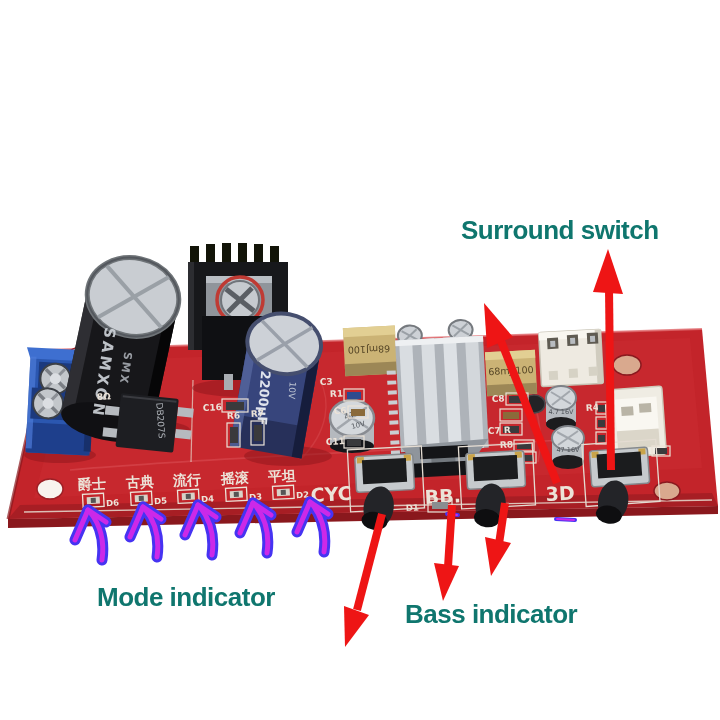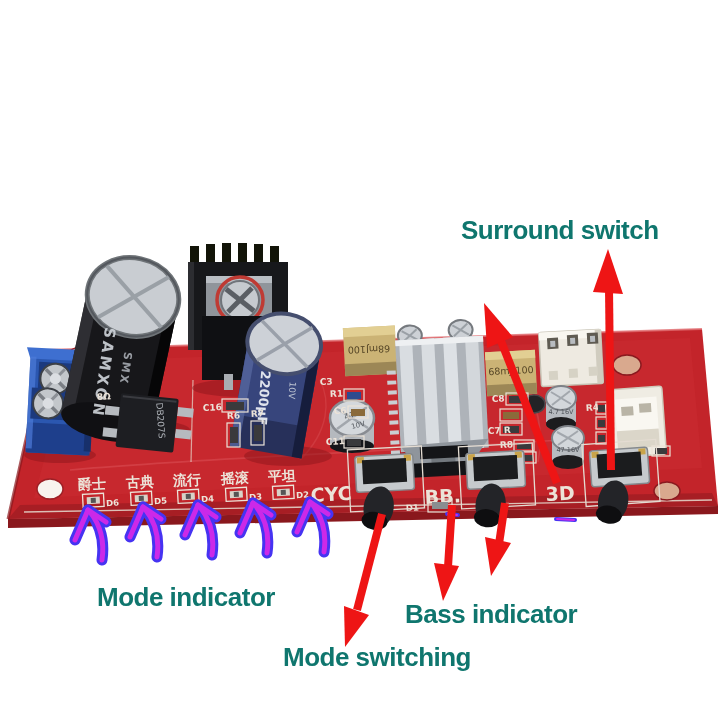--- a/index.html
+++ b/index.html
@@ -401,16 +401,15 @@
     </g>
     <g>
       <line x1="382" y1="514" x2="357" y2="610" stroke-width="8"></line>
       <polygon points="345,647 344,606 369,615" stroke="none"></polygon>
     </g>
   </g>
 </svg>
 
 <div class="anno" style="left:461px;top:215px;">Surround switch</div>
 <div class="anno" style="left:393px;top:599px;margin-left:12px;">Bass indicator</div>
-<div class="anno" style="left:283px;top:642px;">Mode switching</div>
 <div class="anno" style="left:97px;top:582px;">Mode indicator</div>
 
 </div>
 
 </body></html>

